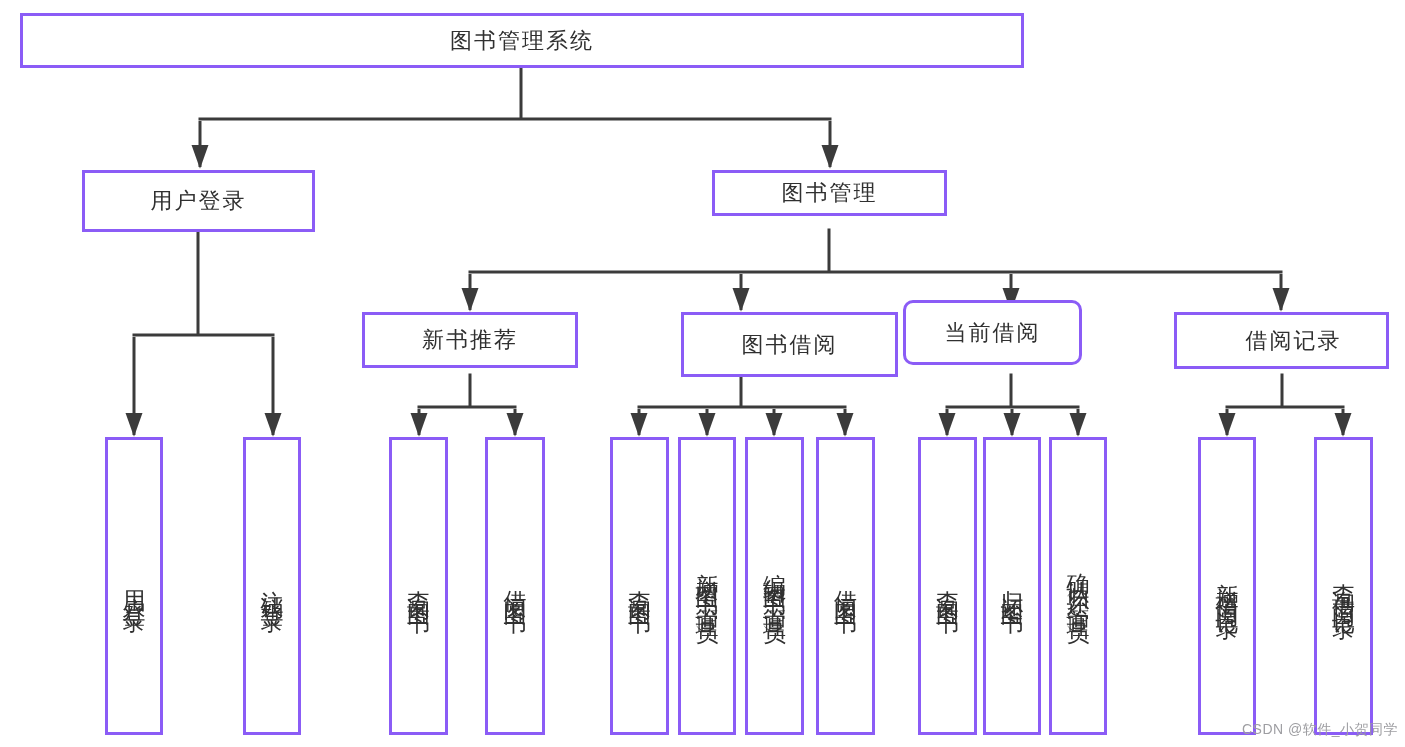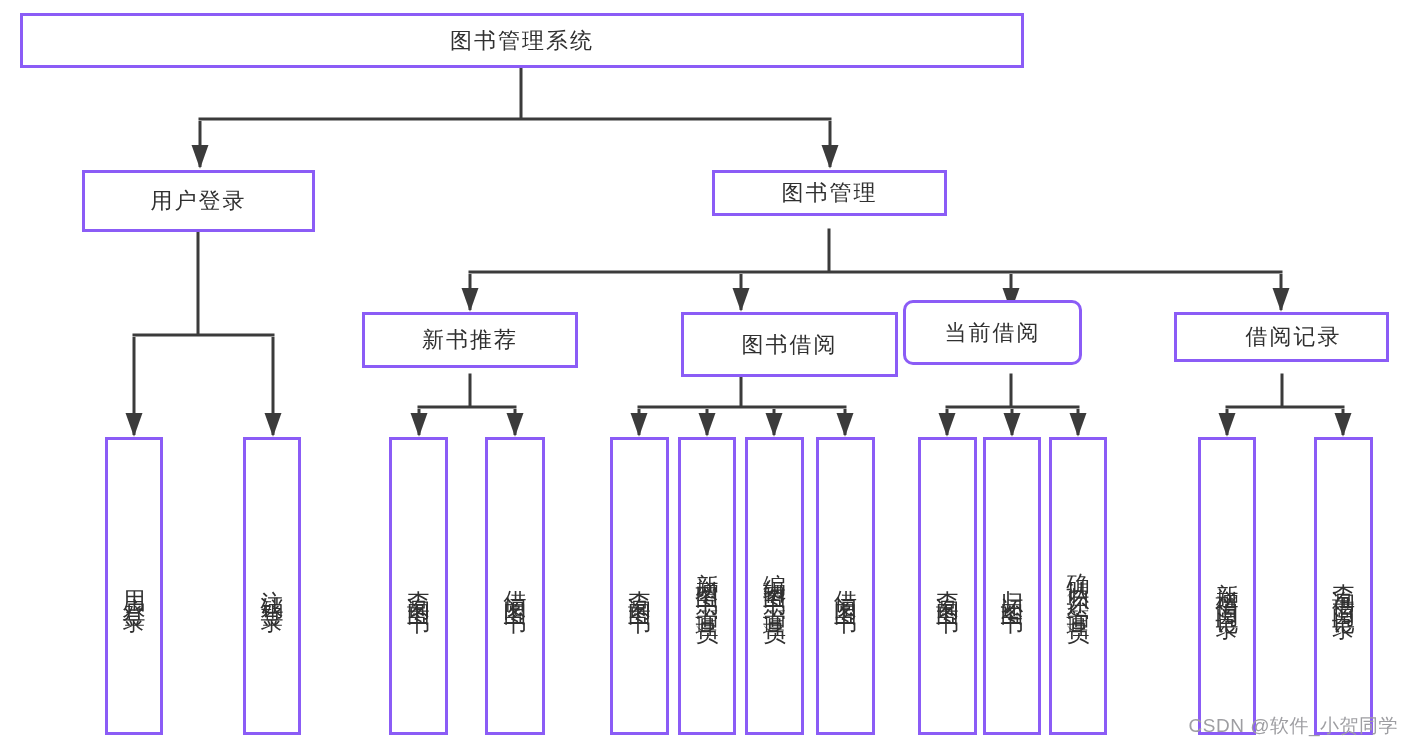--- a/index.html
+++ b/index.html
@@ -39,21 +39,21 @@
     text-orientation: mixed;
     font-size: 23px;
     letter-spacing: 7px;
     line-height: 1;
     color: #303030;
   }
   .watermark {
     position: absolute;
     right: 7px;
     bottom: 8px;
-    font-size: 19px;
+    font-size: 14px;
     color: #9e9ea2;
     letter-spacing: 0.5px;
     z-index: 10;
     white-space: nowrap;
   }
 </style>
 </head>
 <body>
 
 <div class="stage">
@@ -114,21 +114,21 @@
 
   <div class="node" style="left:362px; top:312px; width:216px; height:56px;">
     <span class="hlabel">新书推荐</span>
   </div>
   <div class="node" style="left:633px; top:312px; width:217px; height:65px;margin-left:48px;">
     <span class="hlabel">图书借阅</span>
   </div>
   <div class="node" style="left:903px; top:300px; width:179px; height:65px;border-radius:10px;">
     <span class="hlabel">当前借阅</span>
   </div>
-  <div class="node" style="left:1174px; top:312px; width:215px; height:50px;padding-left:24px;">
+  <div class="node" style="left:1174px; top:312px; width:215px; height:57px;padding-left:24px;">
     <span class="hlabel">借阅记录</span>
   </div>
 
   <div class="node" style="left:105px; top:437px; width:58px; height:298px;">
     <span class="vlabel">用户登录</span>
   </div>
   <div class="node" style="left:243px; top:437px; width:58px; height:298px;">
     <span class="vlabel">注销登录</span>
   </div>
 

